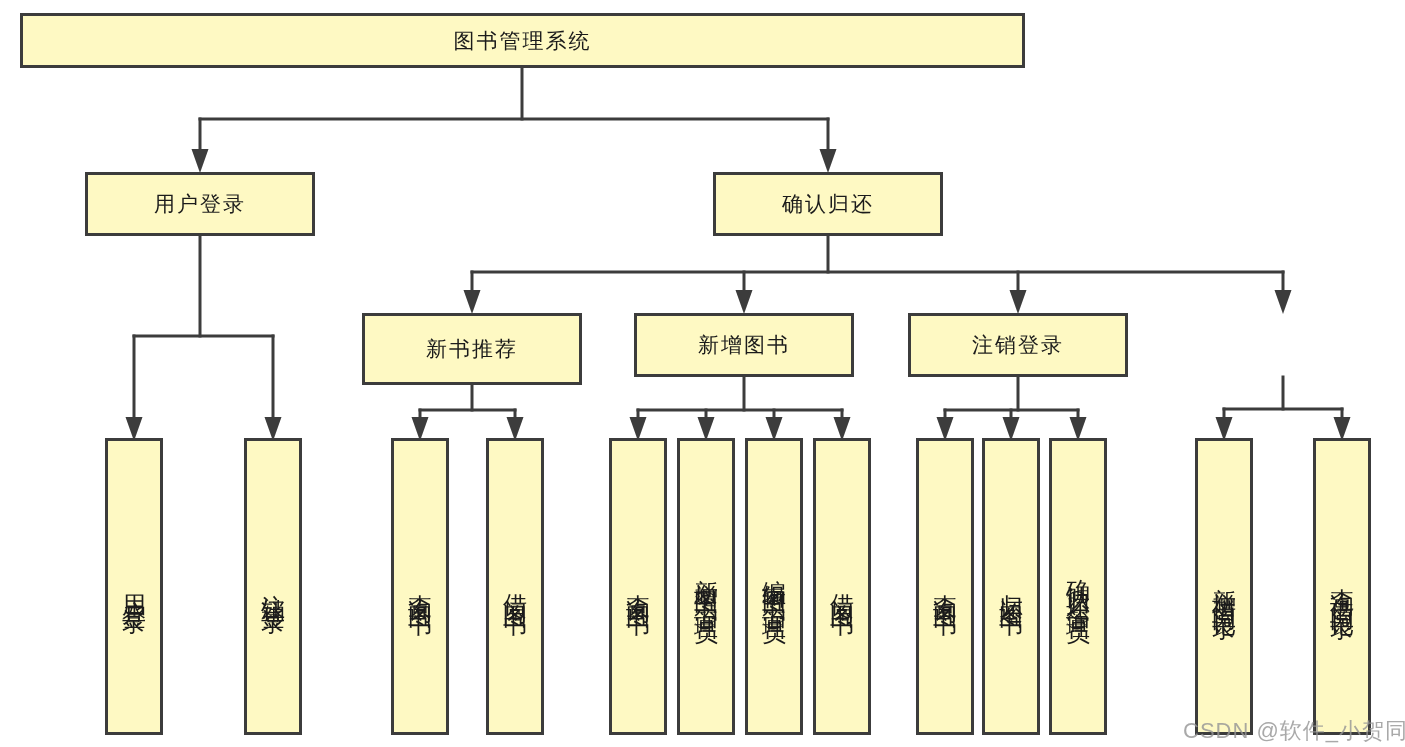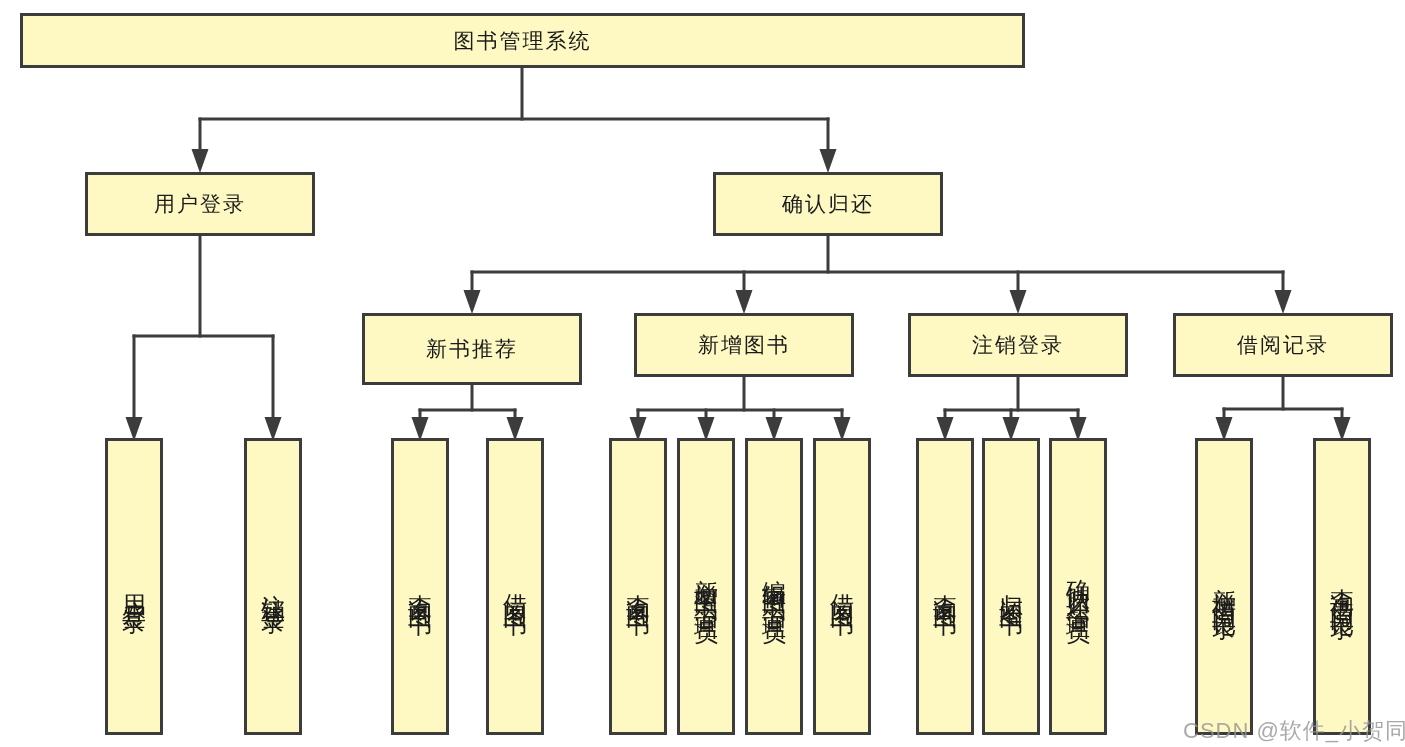--- a/index.html
+++ b/index.html
@@ -112,23 +112,20 @@
 
   <div class="node head" style="left:362px;top:313px;width:220px;height:72px">
     <span class="lbl">新书推荐</span>
   </div>
   <div class="node head" style="left:634px;top:313px;width:220px;height:64px">
     <span class="lbl">新增图书</span>
   </div>
   <div class="node head" style="left:908px;top:313px;width:220px;height:64px">
     <span class="lbl">注销登录</span>
   </div>
-  <div class="node head" style="left:1173px;top:313px;width:220px;height:64px">
-    <span class="lbl">借阅记录</span>
-  </div>
 
   <div class="node leaf" style="left:105px;top:438px;width:58px;height:297px">
     <span class="lbl">用户登录</span>
   </div>
   <div class="node leaf" style="left:244px;top:438px;width:58px;height:297px">
     <span class="lbl">注销登录</span>
   </div>
 
   <div class="node leaf" style="left:391px;top:438px;width:58px;height:297px">
     <span class="lbl">查询图书</span>

